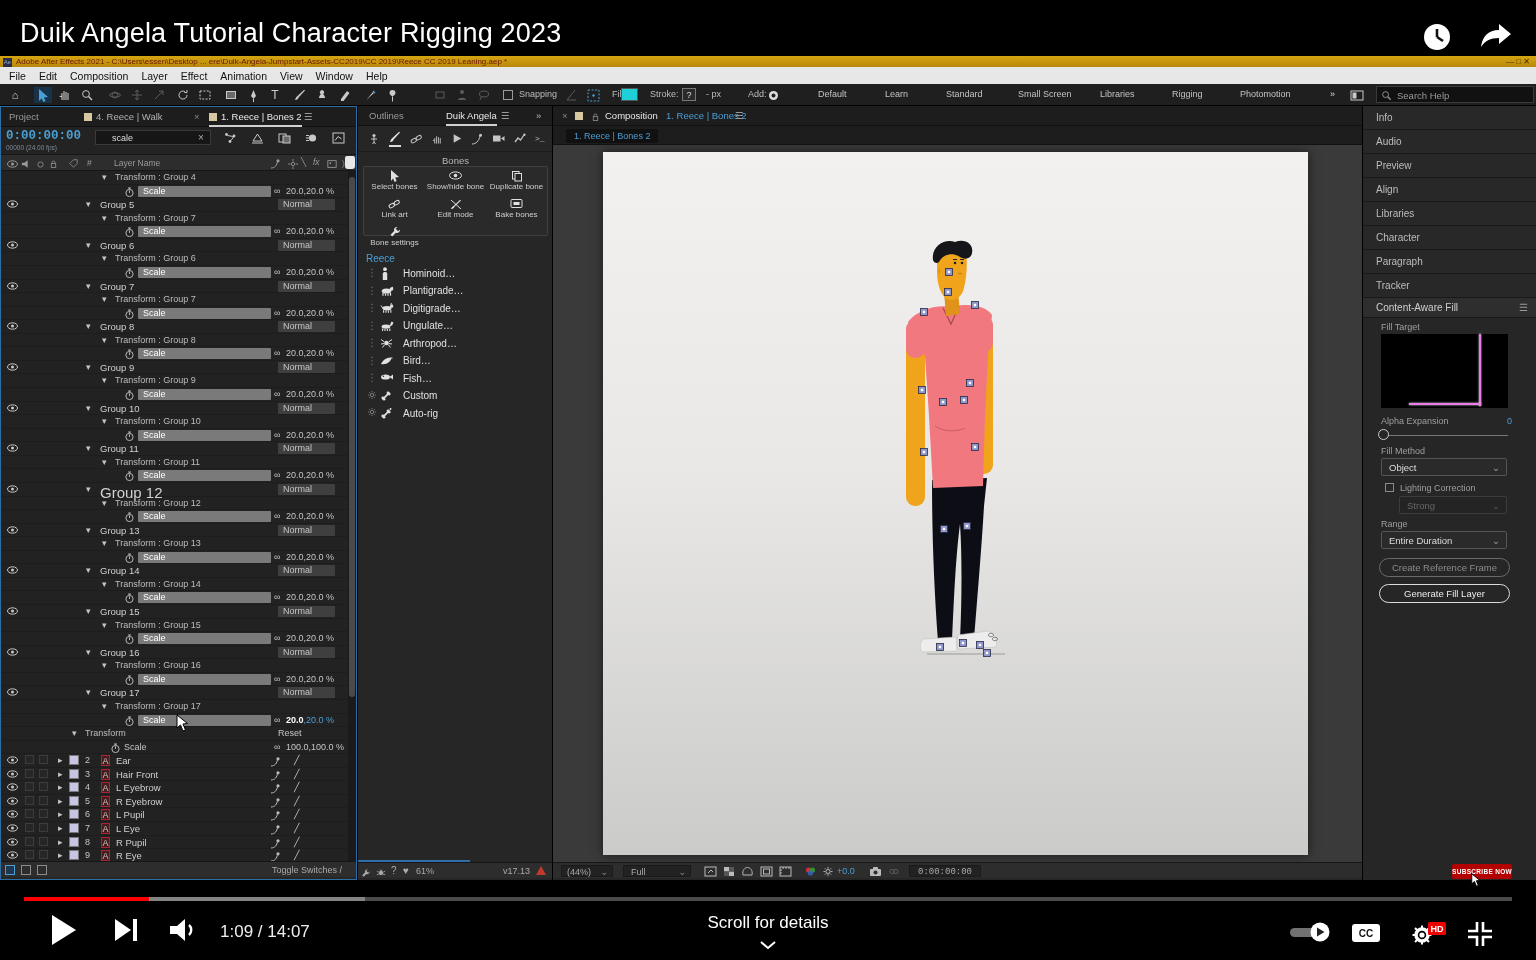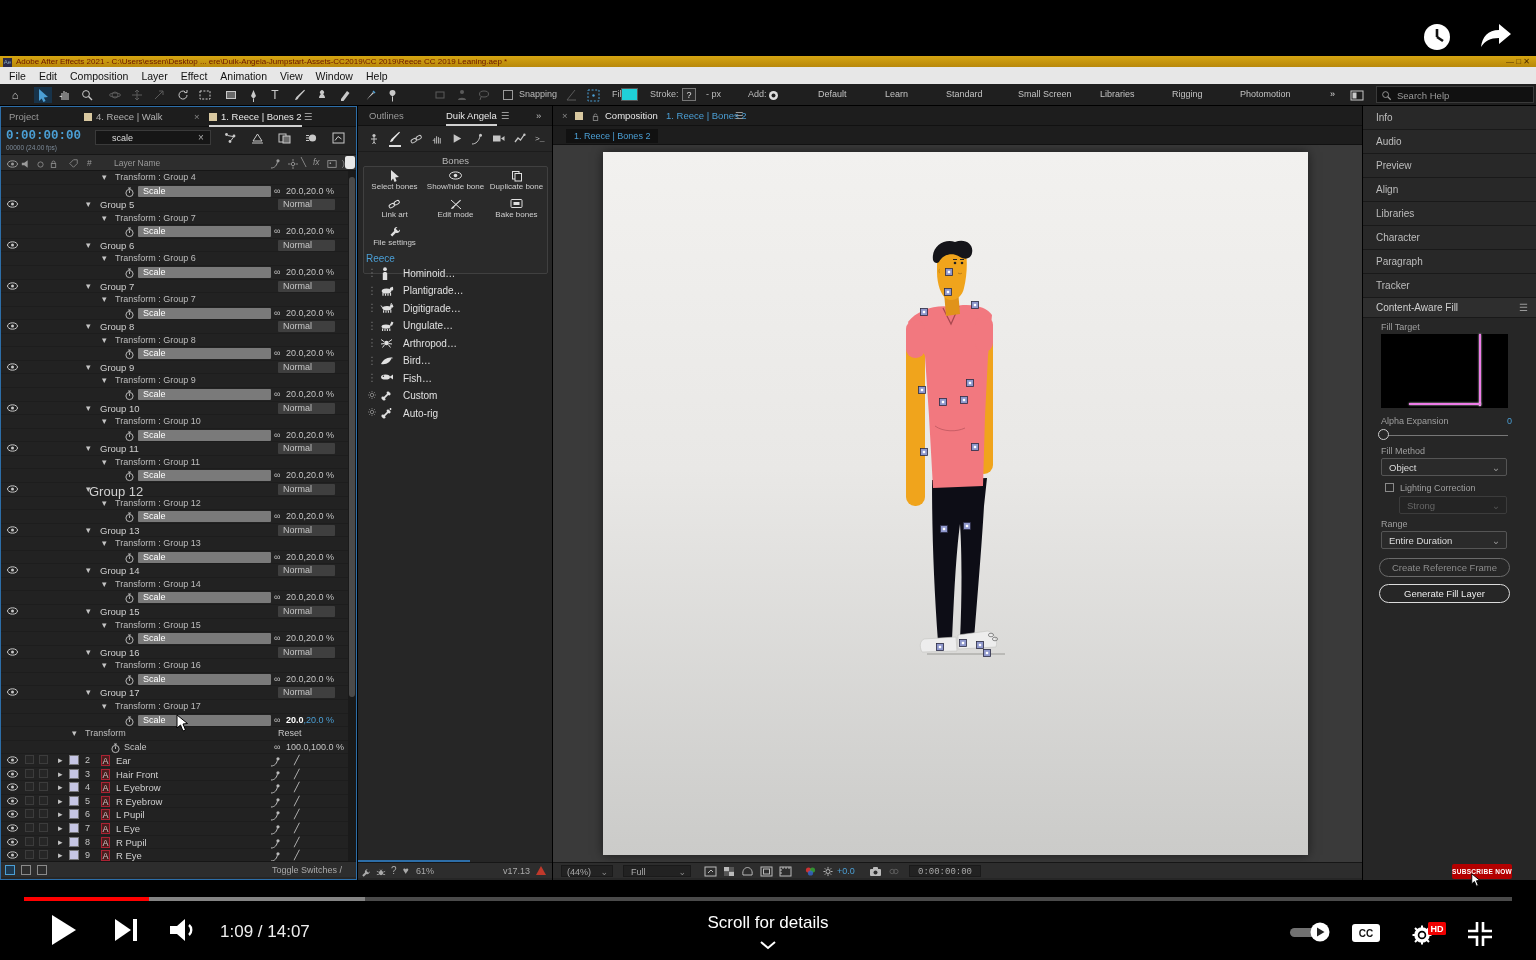--- a/index.html
+++ b/index.html
@@ -61,21 +61,21 @@
   #tl-scroll{position:absolute;left:347px;top:64px;width:8px;height:692px;background:#1a1a1a;}
   #tl-scroll .thumb{position:absolute;left:1px;top:6px;width:6px;height:520px;background:#4a4a4a;border-radius:3px;}
   #tl-bottom{left:0;}
   
   #duik{left:357px;width:195px;border-left:1px solid #000;}
   #duik .ptabs{color:#9a9a9a;}
   #duik-icons{position:absolute;left:0;top:20px;width:195px;height:26px;background:#262626;border-bottom:1px solid #1c1c1c;display:flex;align-items:center;padding-left:10px;gap:9px;}
   #duik-icons .ic{color:#c5c5c5;}
   #duik-icons .active{border-bottom:2px solid #ddd;padding-bottom:2px;}
   #duik-bones-label{position:absolute;left:0;top:49px;width:195px;text-align:center;font-size:9.5px;color:#b8b8b8;}
-  #duik-btnbox{position:absolute;left:5px;top:60px;width:185px;height:108px;background:#2a2a2a;border:1px solid #404040;border-radius:2px;}
+  #duik-btnbox{position:absolute;left:5px;top:60px;width:185px;height:70px;background:#2a2a2a;border:1px solid #404040;border-radius:2px;}
   .dbtn{position:absolute;width:61px;height:27px;text-align:center;color:#cfcfcf;font-size:8px;overflow:hidden;}
   .dbtn .ic{display:flex;justify-content:center;height:13px;align-items:center;}
   #duik-rigname{position:absolute;left:8px;top:147px;font-size:10px;color:#4b9fd5;}
   #duik-list{position:absolute;left:0;top:159px;width:195px;}
   .ditem{position:relative;height:17.5px;}
   .ditem .grip{position:absolute;left:9px;top:2px;color:#787878;font-size:10px;}
   .ditem .ic{position:absolute;left:22px;top:2px;}
   .ditem .lbl{position:absolute;left:45px;top:2.5px;font-size:10px;color:#e0e0e0;}
   #duik-status-line{position:absolute;left:0;bottom:18px;width:112px;height:2px;background:#2d6ea8;z-index:5;}
   
@@ -95,20 +95,21 @@
   
   input{outline:none;}
   .cursor-arrow{position:absolute;z-index:70;}
 </style>
 </head>
 <body>
 
 <div id="stage">
 
   <div id="yt-topbar"></div>
+  <div id="yt-title">Duik Angela Tutorial Character Rigging 2023</div>
   <div class="abs" style="left:1422px;top:22px;">
     <svg width="30" height="30" viewBox="0 0 30 30">
         <circle cx="15" cy="15" r="13" fill="#fff"></circle>
         <line x1="15" y1="15" x2="15" y2="7" stroke="#111" stroke-width="2.6"></line>
         <line x1="15" y1="15" x2="21" y2="19" stroke="#111" stroke-width="2.6"></line>
       </svg>
   </div>
   <div class="abs" style="left:1480px;top:22px;">
     <svg width="32" height="28" viewBox="0 0 32 28">
         <path d="M19 2 L31 12 L19 22 L19 16 C10 16 5 19 1 25 C2 15 8 8 19 8 Z" fill="#fff"></path>
@@ -579,21 +580,21 @@
               </span>
               <span class="lnk">∞</span>
               <span class="sval">20.0,20.0 %</span>
             </div>
             <div class="tl-row">
               <span class="ics" style="left:6px"><svg width="11" height="8" viewBox="0 0 11 8">
                   <ellipse cx="5.5" cy="4" rx="5" ry="3.2" fill="none" stroke="#c8c8c8"></ellipse>
                   <circle cx="5.5" cy="4" r="1.5" fill="#c8c8c8"></circle>
                 </svg></span>
               <span class="chev" style="left:85px">▾</span>
-              <span style="left:88px;color:#d0d0d0;font-size:13px">Group 12</span>
+              <span style="left:99px;color:#d0d0d0;font-size:15px">Group 12</span>
               <span class="mode">Normal</span>
             </div>
             <div class="tl-row">
               <span class="chev" style="left:101px">▾</span>
               <span style="left:114px;color:#bdbdbd">Transform : Group 12</span>
             </div>
             <div class="tl-row">
               <span class="ics" style="left:124px"><svg width="9" height="11" viewBox="0 0 9 11">
                   <circle cx="4.5" cy="6" r="3.6" stroke="#b5b5b5" fill="none"></circle>
                   <line x1="4.5" y1="6" x2="4.5" y2="3.4" stroke="#b5b5b5"></line>
@@ -1003,21 +1004,21 @@
             <div class="dbtn" style="left: 122px; top: 30px;"><span class="ic">
                 <svg width="13" height="11" viewBox="0 0 13 11">
                   <rect x="1" y="1.5" width="11" height="8" rx="1" stroke="#e0e0e0" fill="none"></rect>
                   <rect x="3.5" y="4" width="6" height="3" fill="#e0e0e0"></rect>
                 </svg>
               </span><span class="lb">Bake bones</span></div>
             <div class="dbtn" style="left: 0px; top: 58px;"><span class="ic">
                 <svg width="12" height="12" viewBox="0 0 12 12">
                   <path d="M8.5 1a3 3 0 0 0-3.3 4.1L1.5 8.8 3.2 10.5 6.9 6.8A3 3 0 0 0 11 3.5L9.2 5.3 6.7 2.8z" fill="#e0e0e0"></path>
                 </svg>
-              </span><span class="lb">File settings</span></div>
+              </span><span class="lb">Bone settings</span></div>
           </div>
         <div id="duik-rigname">Reece</div>
         <div id="duik-list">
             <div class="ditem">
               <span class="grip">⋮</span>
               <span class="ic">
                 <svg width="10" height="13" viewBox="0 0 10 13">
                   <circle cx="5" cy="2.2" r="1.9" fill="#e0e0e0"></circle>
                   <path d="M2.8 13V6.5c0-2 4.4-2 4.4 0V13z" fill="#e0e0e0"></path>
                 </svg>

